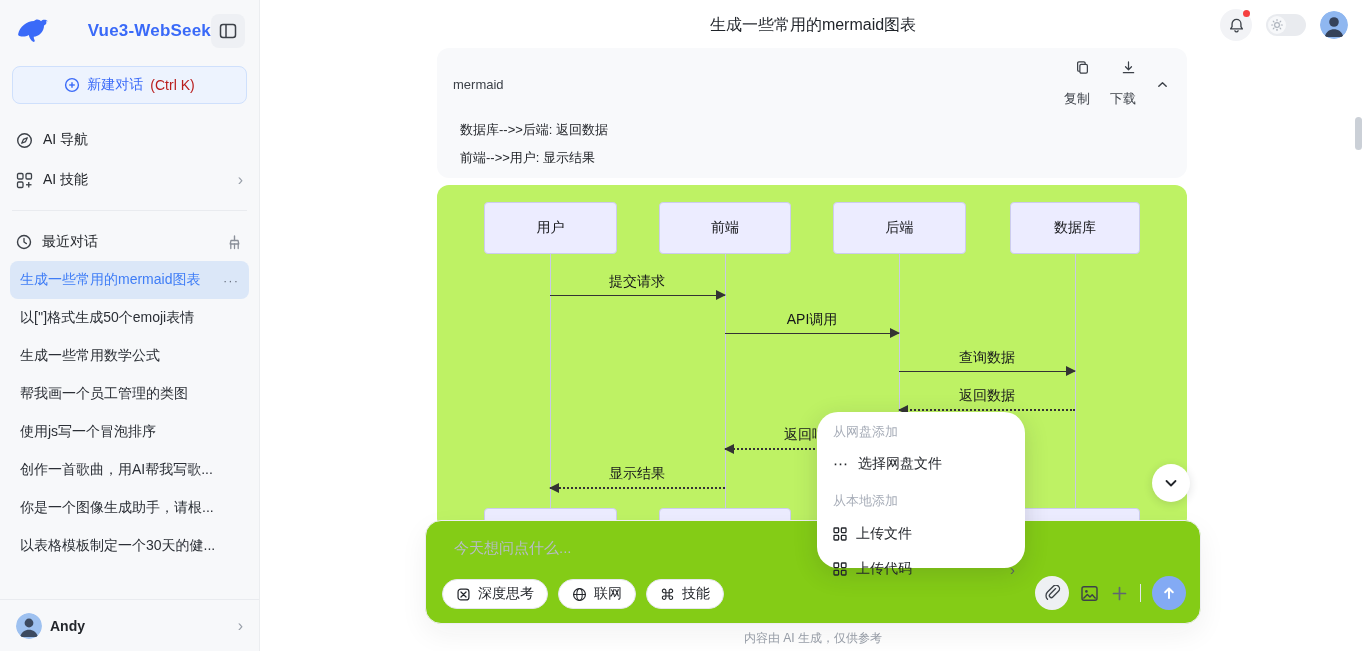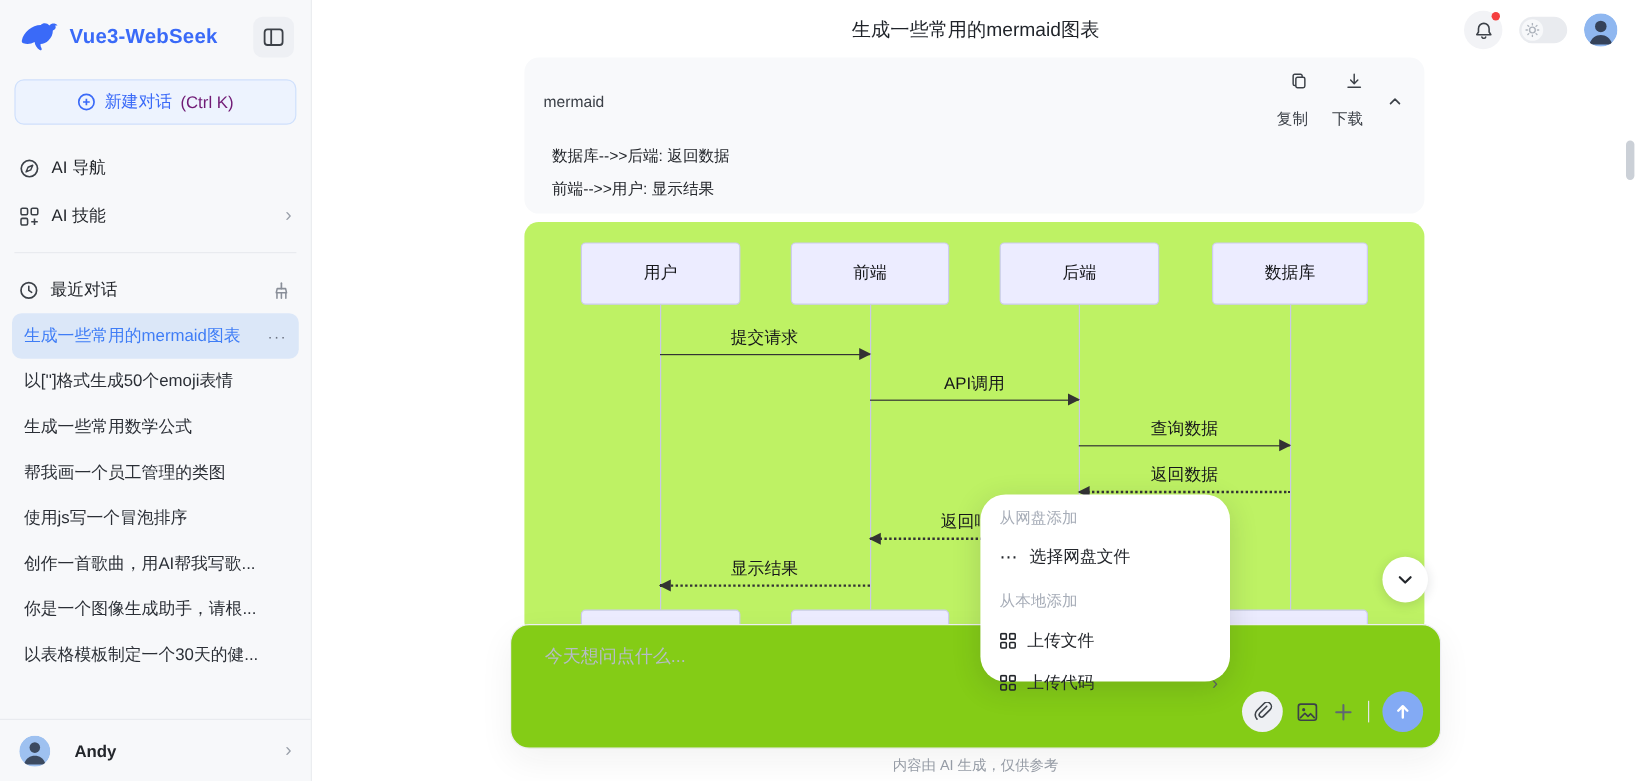--- a/index.html
+++ b/index.html
@@ -1,35 +1,35 @@
 <!DOCTYPE html>
 <html><head>
 <meta charset="utf-8">
 <style>
   * { margin:0; padding:0; box-sizing:border-box; }
   html,body { width:1366px; height:651px; overflow:hidden; font-family:"Liberation Sans", sans-serif; background:#fff; }
   svg { display:block; }
 
   
   .sidebar { position:absolute; left:0; top:0; width:260px; height:651px; background:#f7f8fa; border-right:1px solid #ebedf0; z-index:10; }
-  .logo-row { display:flex; align-items:center; padding:14px 14px 10px 16px; }
+  .logo-row { display:flex; align-items:center; padding:14px 14px 10px 16px;text-align:right; }
   .logo-text { font-size:17px; font-weight:700; color:#3a6af8; margin-left:8px; flex:1; letter-spacing:.2px; }
   .collapse-btn { width:34px; height:34px; border-radius:8px; background:#eef0f4; display:flex; align-items:center; justify-content:center; cursor:pointer; }
   .new-chat-btn { margin:8px 12px 16px; height:38px; border:1px solid #cfe0fc; background:#edf3fe; border-radius:8px; display:flex; align-items:center; justify-content:center; gap:7px; color:#3a6af8; font-size:14px; cursor:pointer; }
-  .shortcut { color:#701a75; }
+  .shortcut { color:#b91c1c; }
   .nav-item { height:40px; display:flex; align-items:center; padding:0 16px; gap:10px; font-size:14px; color:#23262b; cursor:pointer; }
   .nav-item .chev { margin-left:auto; color:#9aa0aa; font-size:16px; }
   .sb-divider { height:1px; background:#e9ebef; margin:10px 12px; }
   .recent-header { display:flex; align-items:center; padding:12px 16px 10px; gap:10px; font-size:14px; color:#23262b; }
   .recent-header .broom { margin-left:auto; cursor:pointer; }
   .chat-list { padding:0 10px; }
   .chat-item { height:38px; display:flex; align-items:center; padding:0 10px; font-size:14px; color:#2b2f36; border-radius:8px; white-space:nowrap; overflow:hidden; cursor:pointer; }
   .chat-item.active { background:#dbe7f8; color:#3f7df6; }
   .chat-item .dots { margin-left:auto; color:#6b7280; letter-spacing:1px; font-size:13px; }
-  .user-row { position:absolute; bottom:0; left:0; right:0; height:52px; display:flex; align-items:center; padding:0 16px; gap:20px; border-top:1px solid #e9ebef; font-size:14px; font-weight:700; color:#23262b; cursor:pointer; }
+  .user-row { position:absolute; bottom:0; left:0; right:0; height:52px; display:flex; align-items:center; padding:0 16px; gap:8px; border-top:1px solid #e9ebef; font-size:14px; font-weight:700; color:#23262b; cursor:pointer; }
   .user-row .chev { margin-left:auto; color:#9aa0aa; font-weight:400; font-size:16px; }
   .avatar-sm { width:26px; height:26px; border-radius:50%; overflow:hidden; }
   
   .main-header { position:absolute; left:260px; top:0; width:1106px; height:50px; background:#fff; display:flex; align-items:center; justify-content:center; }
   .page-title { font-size:16px; color:#1f2329; }
   .header-controls { position:absolute; right:18px; top:9px; display:flex; align-items:center; gap:14px; }
   .bell-btn { position:relative; width:32px; height:32px; border-radius:50%; background:#f2f3f6; display:flex; align-items:center; justify-content:center; cursor:pointer; }
   .red-dot { position:absolute; top:1px; right:2px; width:7px; height:7px; border-radius:50%; background:#f53f3f; }
   .theme-toggle { width:40px; height:22px; border-radius:11px; background:#e9ebef; position:relative; cursor:pointer; }
   .toggle-knob { position:absolute; left:2px; top:2px; width:18px; height:18px; border-radius:50%; background:#f7f8fa; display:flex; align-items:center; justify-content:center; }
@@ -330,20 +330,45 @@
 <div class="scroll-down-btn">
   <span>
     <svg width="16" height="16" viewBox="0 0 16 16">
         <path d="M3.5 6l4.5 4.5L12.5 6" fill="none" stroke="#23262b" stroke-width="1.8" stroke-linecap="round" stroke-linejoin="round"></path>
       </svg>
   </span>
 </div>
 
 <div class="composer">
   <input class="composer-input" placeholder="今天想问点什么..." style="">
+  <div class="tool-pills">
+    <span class="pill">
+      <span>
+        <svg width="15" height="15" viewBox="0 0 16 16">
+            <rect x="2.2" y="2.2" width="11.6" height="11.6" rx="3" fill="none" stroke="#23262b" stroke-width="1.3"></rect>
+            <path d="M5.3 5.3l5.4 5.4M10.7 5.3l-5.4 5.4" stroke="#23262b" stroke-width="1.3" stroke-linecap="round"></path>
+          </svg>
+      </span>
+      <span>深度思考</span>
+    </span>
+    <span class="pill">
+      <span>
+        <svg width="15" height="15" viewBox="0 0 16 16">
+            <circle cx="8" cy="8" r="6.3" fill="none" stroke="#23262b" stroke-width="1.3"></circle>
+            <ellipse cx="8" cy="8" rx="2.9" ry="6.3" fill="none" stroke="#23262b" stroke-width="1.1"></ellipse>
+            <line x1="1.7" y1="8" x2="14.3" y2="8" stroke="#23262b" stroke-width="1.1"></line>
+          </svg>
+      </span>
+      <span>联网</span>
+    </span>
+    <span class="pill">
+      <span class="glyph">⌘</span>
+      <span>技能</span>
+    </span>
+  </div>
   <div class="composer-actions">
     <span class="attach-btn">
       <span>
         <svg width="17" height="17" viewBox="0 0 18 18">
             <path d="M13.6 5.1 7.6 11a2.1 2.1 0 0 0 3 3l6-6a3.8 3.8 0 0 0-5.4-5.4L5 8.8a5.4 5.4 0 0 0 0 7.6" fill="none" stroke="#3c4148" stroke-width="1.4" stroke-linecap="round" stroke-linejoin="round" transform="translate(-1.3,-1.3)"></path>
           </svg>
       </span>
     </span>
     <span class="icon-btn">
       <span>

